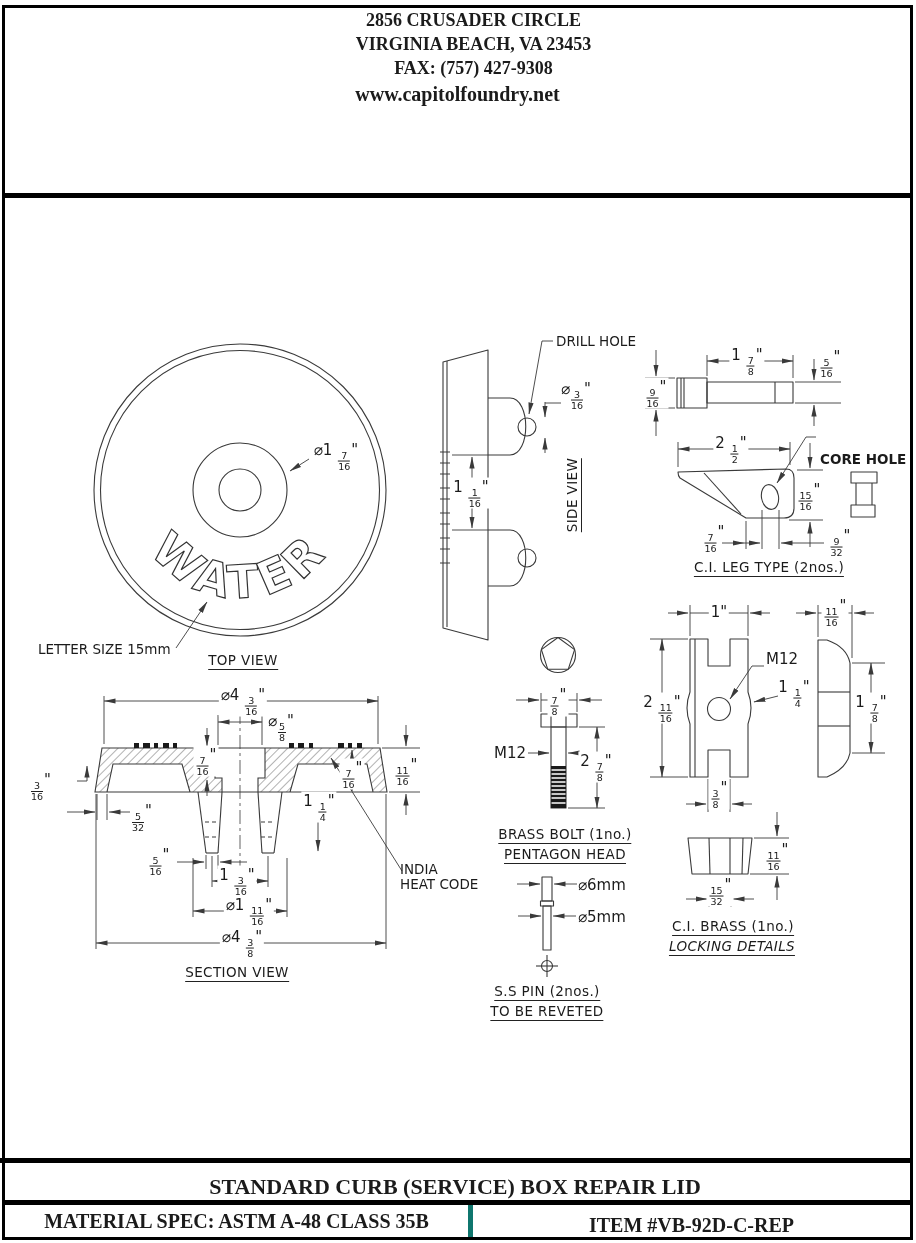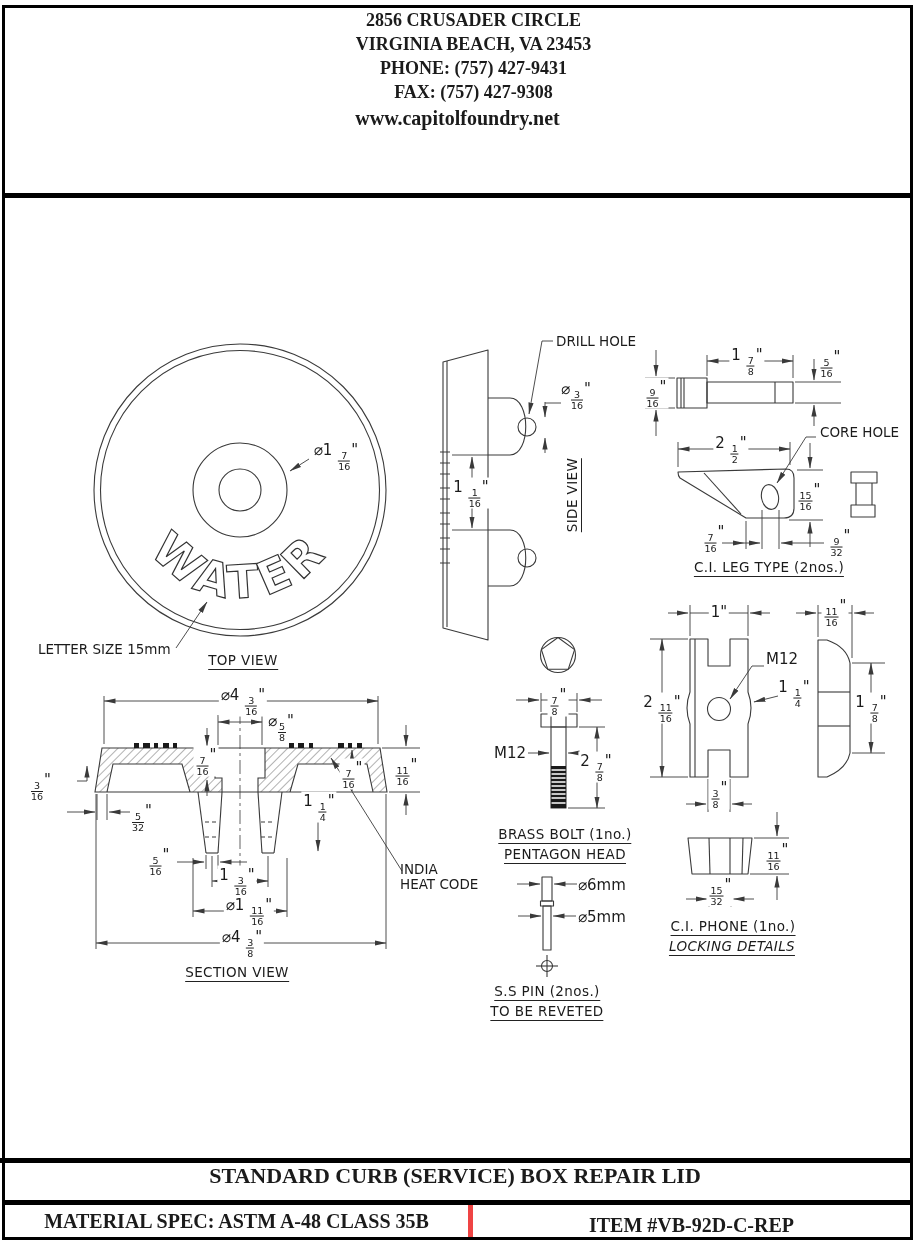--- a/index.html
+++ b/index.html
@@ -6,24 +6,24 @@
   #sheet{position:relative;width:916px;height:1243px;background:#fff;overflow:hidden;
          font-family:"DejaVu Sans",sans-serif;color:#1b1b1b;}
   #border{position:absolute;left:2px;top:5px;right:3px;bottom:3px;border:3px solid #000;}
   
   #hdr{position:absolute;left:5px;top:8px;right:6px;height:185px;border-bottom:5px solid #000;text-align:center;}
   #hdr .co{font:italic bold 40px "Liberation Serif",serif;letter-spacing:1px;margin-top:10px;}
   #hdr .ad{font:bold 18px "Liberation Serif",serif;line-height:24px;padding-left:32px;}
   #hdr .web{font:bold 20px "Liberation Serif",serif;margin-top:3px;}
   
   #tbar{position:absolute;left:0;right:6px;top:1158px;height:37px;border-top:5px solid #000;
-        display:flex;align-items:flex-start;justify-content:center;font:bold 22px "Liberation Serif",serif;}
+        display:flex;align-items:flex-end;justify-content:center;font:bold 22px "Liberation Serif",serif;}
   #brow{position:absolute;left:5px;right:6px;top:1200px;bottom:6px;border-top:5px solid #000;display:flex;}
   #brow .cell{display:flex;align-items:center;justify-content:center;font:bold 20px "Liberation Serif",serif;}
-  #brow .cl1{width:463px;border-right:5px solid #ef4444;}
+  #brow .cl1{width:463px;border-right:5px solid #0f766e;}
   #brow .cl2{flex:1;margin-top:8px;}
   
   svg{position:absolute;left:0;top:0;z-index:1;}
   .o{stroke:#3a3a3a;fill:none;stroke-width:1.1;stroke-linejoin:round;}
   .d{stroke:#3a3a3a;fill:none;stroke-width:0.9;}
   .hx{fill:url(#h);stroke:#3a3a3a;stroke-width:1.1;fill-rule:evenodd;}
   .dash{stroke-dasharray:4 3;}
   .cl{stroke-dasharray:14 4 3 4;stroke-width:0.8;}
   .blk{fill:#1a1a1a;stroke:none;}
   .wt{font-family:"DejaVu Sans",sans-serif;font-size:46px;font-weight:bold;fill:#fff;
@@ -44,21 +44,20 @@
 </style>
 </head>
 <body>
 
 <div id="sheet">
   <div id="border"></div>
 
   <div id="hdr">
     <div class="ad">2856 CRUSADER CIRCLE</div>
     <div class="ad">VIRGINIA BEACH, VA 23453</div>
-    <div class="ad">PHONE: (757) 427-9431</div>
     <div class="ad">FAX: (757) 427-9308</div>
     <div class="web">www.capitolfoundry.net</div>
   </div>
 
   <svg width="916" height="1243" viewBox="0 0 916 1243">
     <defs>
       <marker id="arr" orient="auto-start-reverse" markerWidth="12" markerHeight="7" refX="11.5" refY="3.5" markerUnits="userSpaceOnUse">
         <path d="M0,0.9 L12,3.5 L0,6.1 Z" fill="#3a3a3a"></path>
       </marker>
       <pattern id="h" width="6" height="6" patternUnits="userSpaceOnUse" patternTransform="rotate(45)">
@@ -297,21 +296,21 @@
         <span>16</span>
       </span>"</div>
   <div class="dl c fr bg" style="left:656px;top:393px;"><span class="frac">
         <span>9</span>
         <span>16</span>
       </span>"</div>
   <div class="dl c fr bg" style="left:731px;top:449px;">2 <span class="frac">
         <span>1</span>
         <span>2</span>
       </span>"</div>
-  <div class="dl" style="left:820px;top:424px;">CORE HOLE</div>
+  <div class="dl" style="left:820px;top:451px;font-weight:bold;">CORE HOLE</div>
   <div class="dl c fr bg" style="left:809px;top:496px;"><span class="frac">
         <span>15</span>
         <span>16</span>
       </span>"</div>
   <div class="dl c fr" style="left:714px;top:538px;"><span class="frac">
         <span>7</span>
         <span>16</span>
       </span>"</div>
   <div class="dl c fr" style="left:840px;top:542px;"><span class="frac">
         <span>9</span>
@@ -343,21 +342,21 @@
       </span>"</div>
 
   <div class="dl c fr bg" style="left:777px;top:856px;"><span class="frac">
         <span>11</span>
         <span>16</span>
       </span>"</div>
   <div class="dl c fr bg" style="left:720px;top:891px;"><span class="frac">
         <span>15</span>
         <span>32</span>
       </span>"</div>
-  <div class="dl c cap" style="left:733px;top:927px;">C.I. PHONE (1no.)</div>
+  <div class="dl c cap" style="left:733px;top:927px;">C.I. BRASS (1no.)</div>
   <div class="dl c cap" style="left:732px;top:947px;font-style:italic;">LOCKING DETAILS</div>
 
   <div class="dl c fr bg" style="left:558px;top:701px;"><span class="frac">
         <span>7</span>
         <span>8</span>
       </span>"</div>
   <div class="dl fr" style="left:494px;top:744px;">M12</div>
   <div class="dl c fr bg" style="left:596px;top:767px;">2 <span class="frac">
         <span>7</span>
         <span>8</span>

